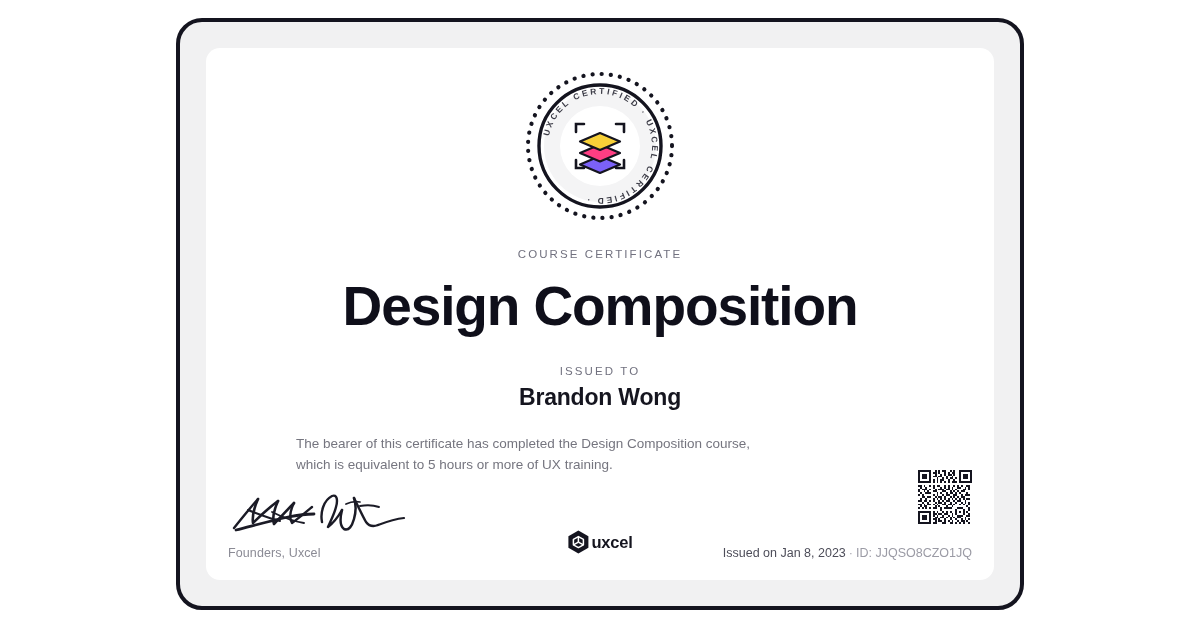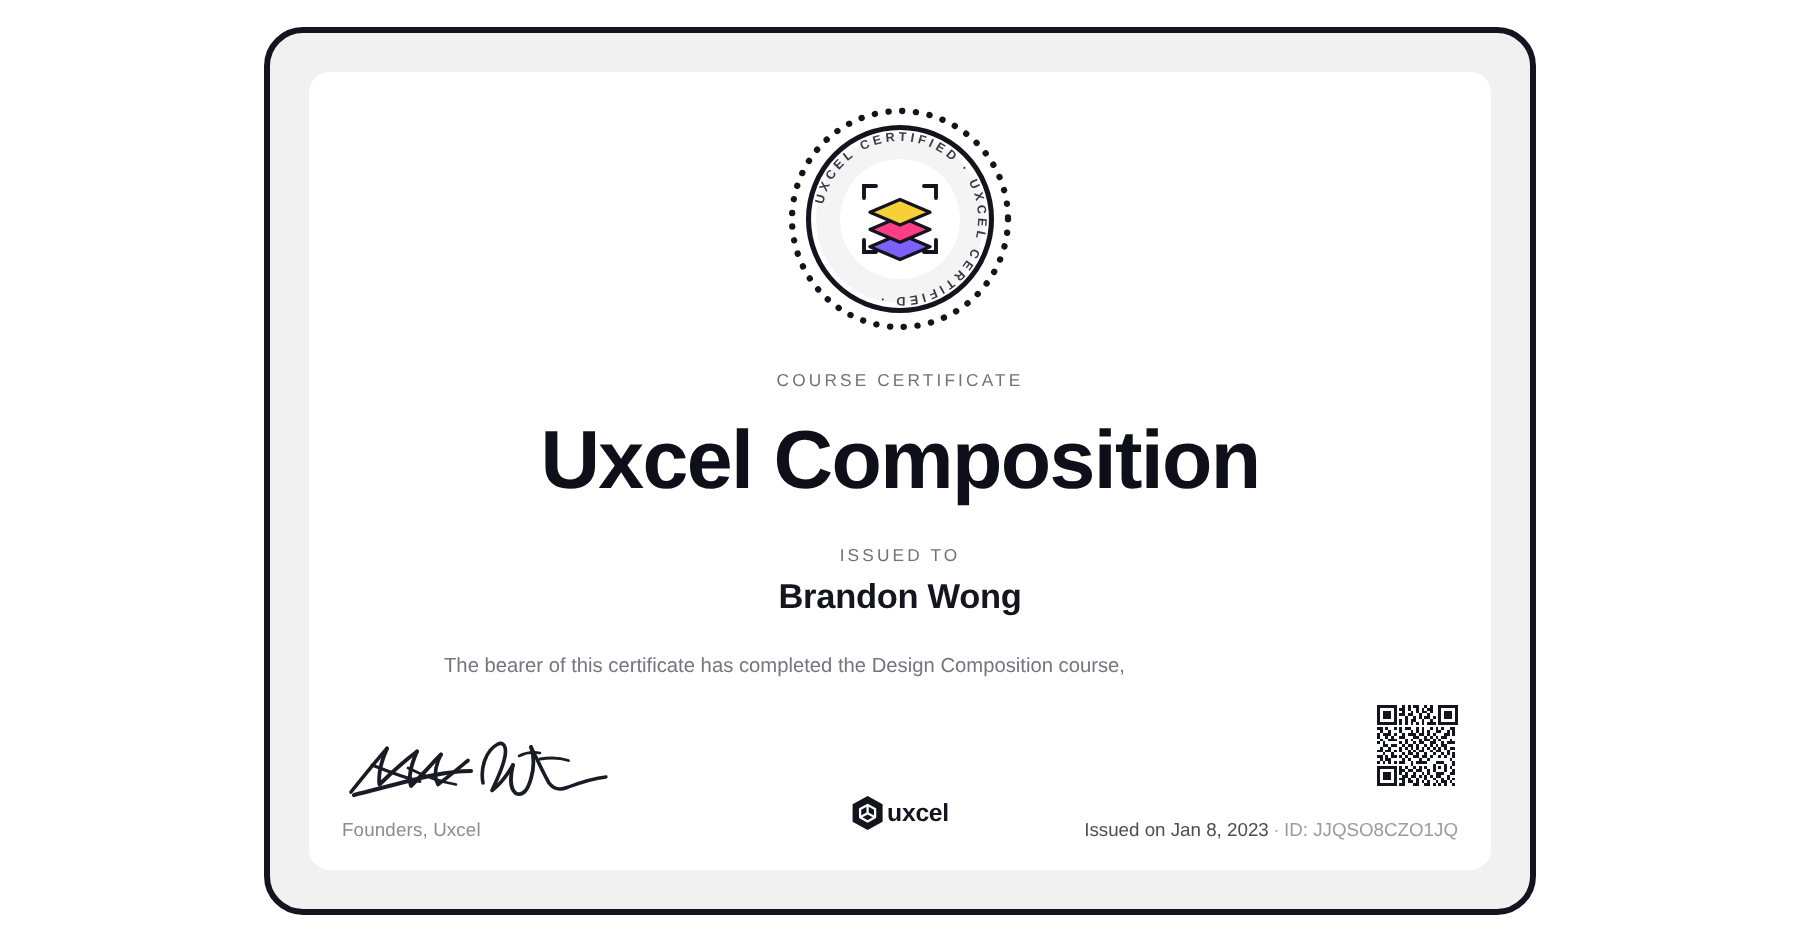--- a/index.html
+++ b/index.html
@@ -196,28 +196,29 @@
           <g stroke="#14141f" stroke-width="2.2" stroke-linejoin="round">
             <polygon points="78,88 98,96.5 78,105 58,96.5" fill="#7B61F8"></polygon>
             <polygon points="78,76.5 98,85 78,93.5 58,85" fill="#FF3E83"></polygon>
             <polygon points="78,65 98,73.5 78,82 58,73.5" fill="#F7D038"></polygon>
           </g>
         </svg>
       </div>
 
       <div class="kicker course">COURSE CERTIFICATE</div>
 
-      <div class="course-title">Uxcel Composition</div>
+      <div class="course-title">Design Composition</div>
 
       <div class="kicker issued-to">ISSUED TO</div>
 
       <div class="recipient">Brandon Wong</div>
 
       <div class="body-copy">
         <div>The bearer of this certificate has completed the Design Composition course,</div>
+        <div>which is equivalent to 5 hours or more of UX training.</div>
       </div>
 
       <div class="signature-block">
         <svg class="signature-svg" viewBox="0 0 186 52" xmlns="http://www.w3.org/2000/svg">
           <g fill="none" stroke="#1b1b26" stroke-linecap="round" stroke-linejoin="round">
 
             <g>
               <path d="M6,40 C14,30 22,20 30,11" stroke-width="2.4"></path>
               <path d="M30,11 C26,20 24,28 25,35 C33,27 42,19 50,13" stroke-width="2.6"></path>
               <path d="M50,13 C46,22 44,30 46,36 C53,29 60,21 66,15" stroke-width="2.6"></path>

